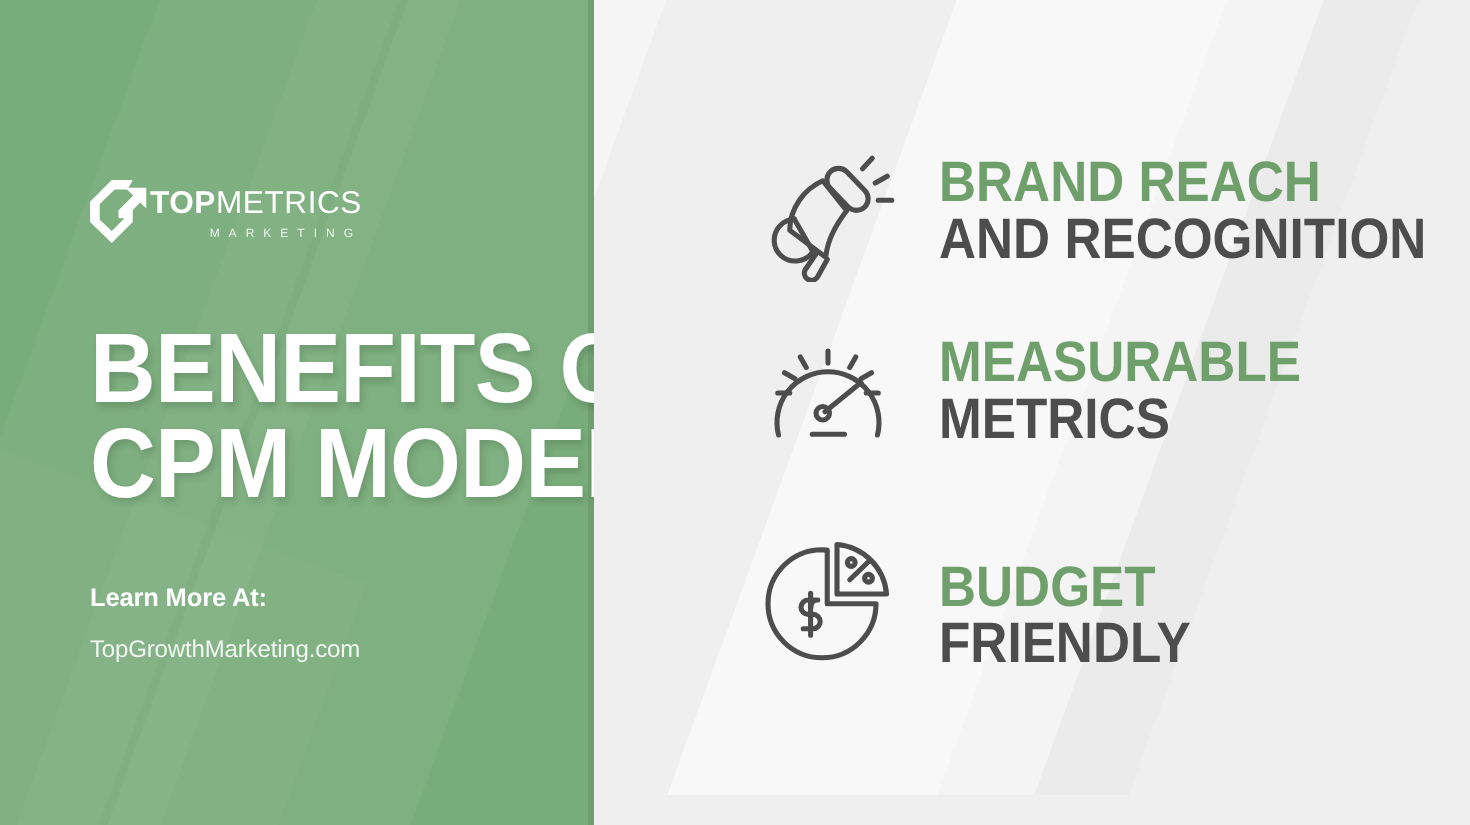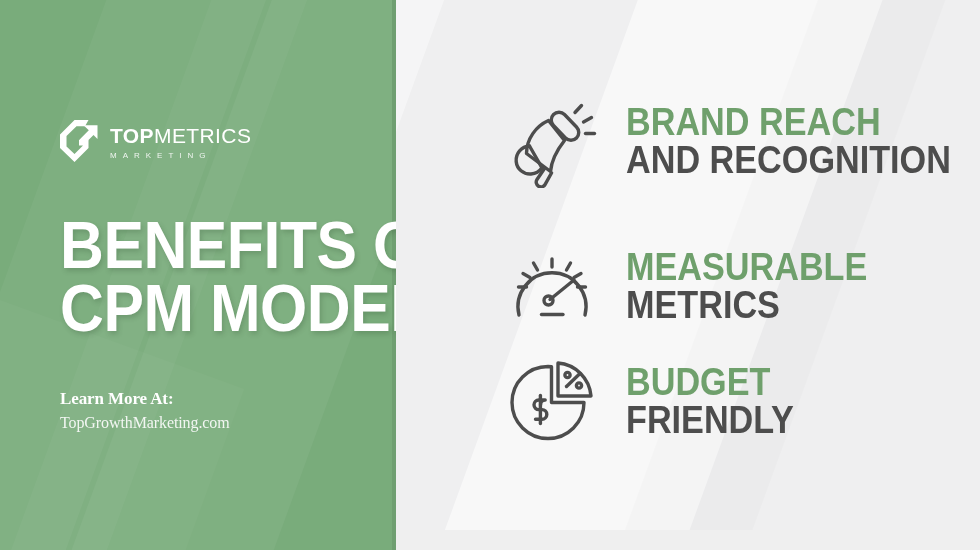--- a/index.html
+++ b/index.html
@@ -78,21 +78,20 @@
     background: #6f9f71;
   }
 
   
   .logo {
     position: absolute;
     left: 58px;
     top: 118px;
     display: flex;
     align-items: center;
-    gap: 10px;
   }
   .logo-mark { width: 42px; height: 46px; display: block; flex: 0 0 auto; }
   .logo-words { display: flex; flex-direction: column; line-height: 1; padding-top: 3px; }
   .logo-top { display: flex; align-items: baseline; }
   .logo-top .w-bold {
     color: #ffffff;
     font-size: 21px;
     font-weight: 700;
     letter-spacing: 0.4px;
   }
@@ -101,20 +100,21 @@
     font-size: 21px;
     font-weight: 300;
     letter-spacing: 0.4px;
   }
   .logo-sub {
     color: rgba(255,255,255,0.88);
     font-size: 8px;
     font-weight: 400;
     letter-spacing: 6.0px;
     margin-top: 6px;
+    text-align: right;
   }
 
   
   .headline {
     position: absolute;
     left: 60px;
     top: 214px;
     width: 330px;
     color: #ffffff;
     font-family: "Liberation Sans Narrow", "Liberation Sans", sans-serif;
@@ -126,36 +126,35 @@
     transform-origin: left top;
     text-shadow: 2px 3px 5px rgba(40,70,40,0.22);
   }
   .headline .hl-line { display: block; white-space: nowrap; }
 
   
   .learn-block {
     position: absolute;
     left: 60px;
     top: 388px;
-    font-family: Liberation Serif, serif;
   }
   .learn-label {
     color: #ffffff;
     font-size: 17px;
     font-weight: 700;
     letter-spacing: -0.1px;
     line-height: 1.25;
   }
   .learn-url {
     color: #f2f6f2;
     font-size: 16px;
     font-weight: 400;
     letter-spacing: -0.1px;
     line-height: 1.4;
-    margin-top: 3px;
+    margin-top: 14px;
   }
 
   
   .right-panel {
     position: absolute;
     left: 396px;
     top: 0;
     width: 584px;
     height: 530px;
     background: #efeff0;
@@ -194,22 +193,22 @@
 
   
   .benefit {
     position: absolute;
     left: 110px;
     display: flex;
     align-items: center;
     gap: 28px;
   }
   .benefit-1 { top: 96px; }
-  .benefit-2 { top: 241px; justify-content: flex-end; }
-  .benefit-3 { top: 356px; }
+  .benefit-2 { top: 216px; justify-content: flex-end; }
+  .benefit-3 { top: 356px; align-items: flex-end; }
 
   .benefit-icon {
     width: 92px;
     height: 92px;
     flex: 0 0 auto;
     display: flex;
     align-items: center;
     justify-content: center;
   }
   .benefit-icon svg { display: block; }

